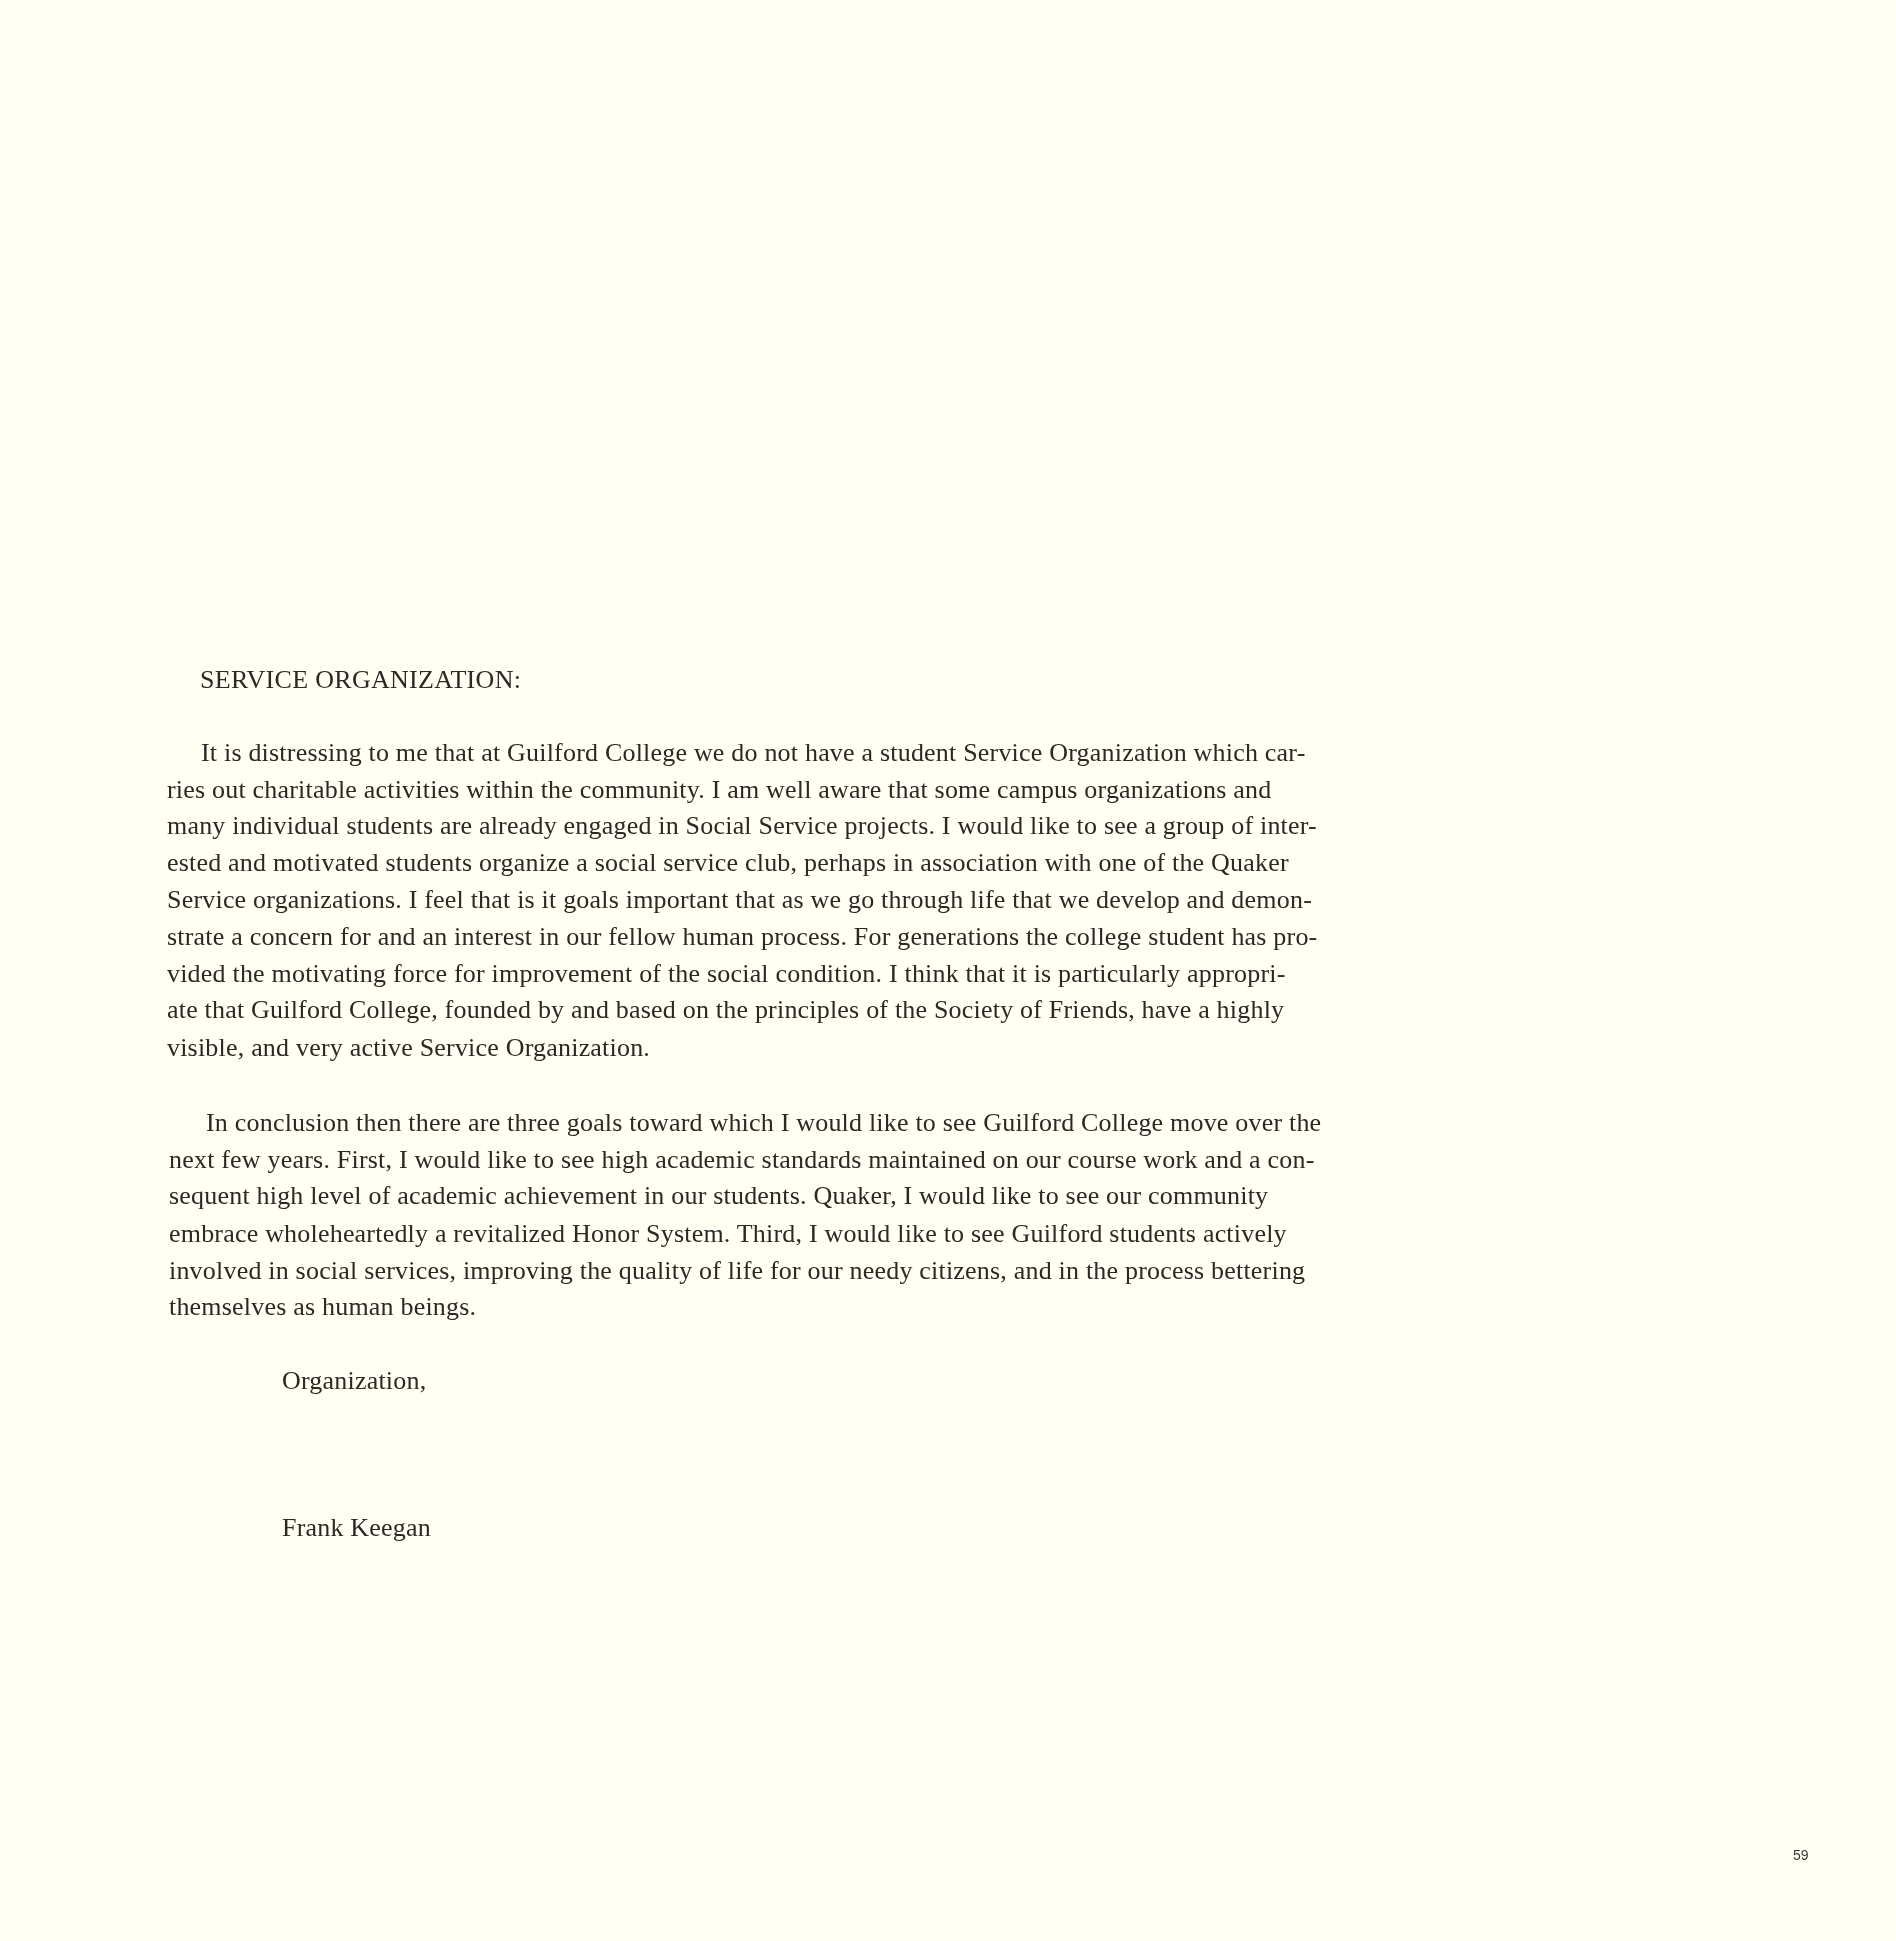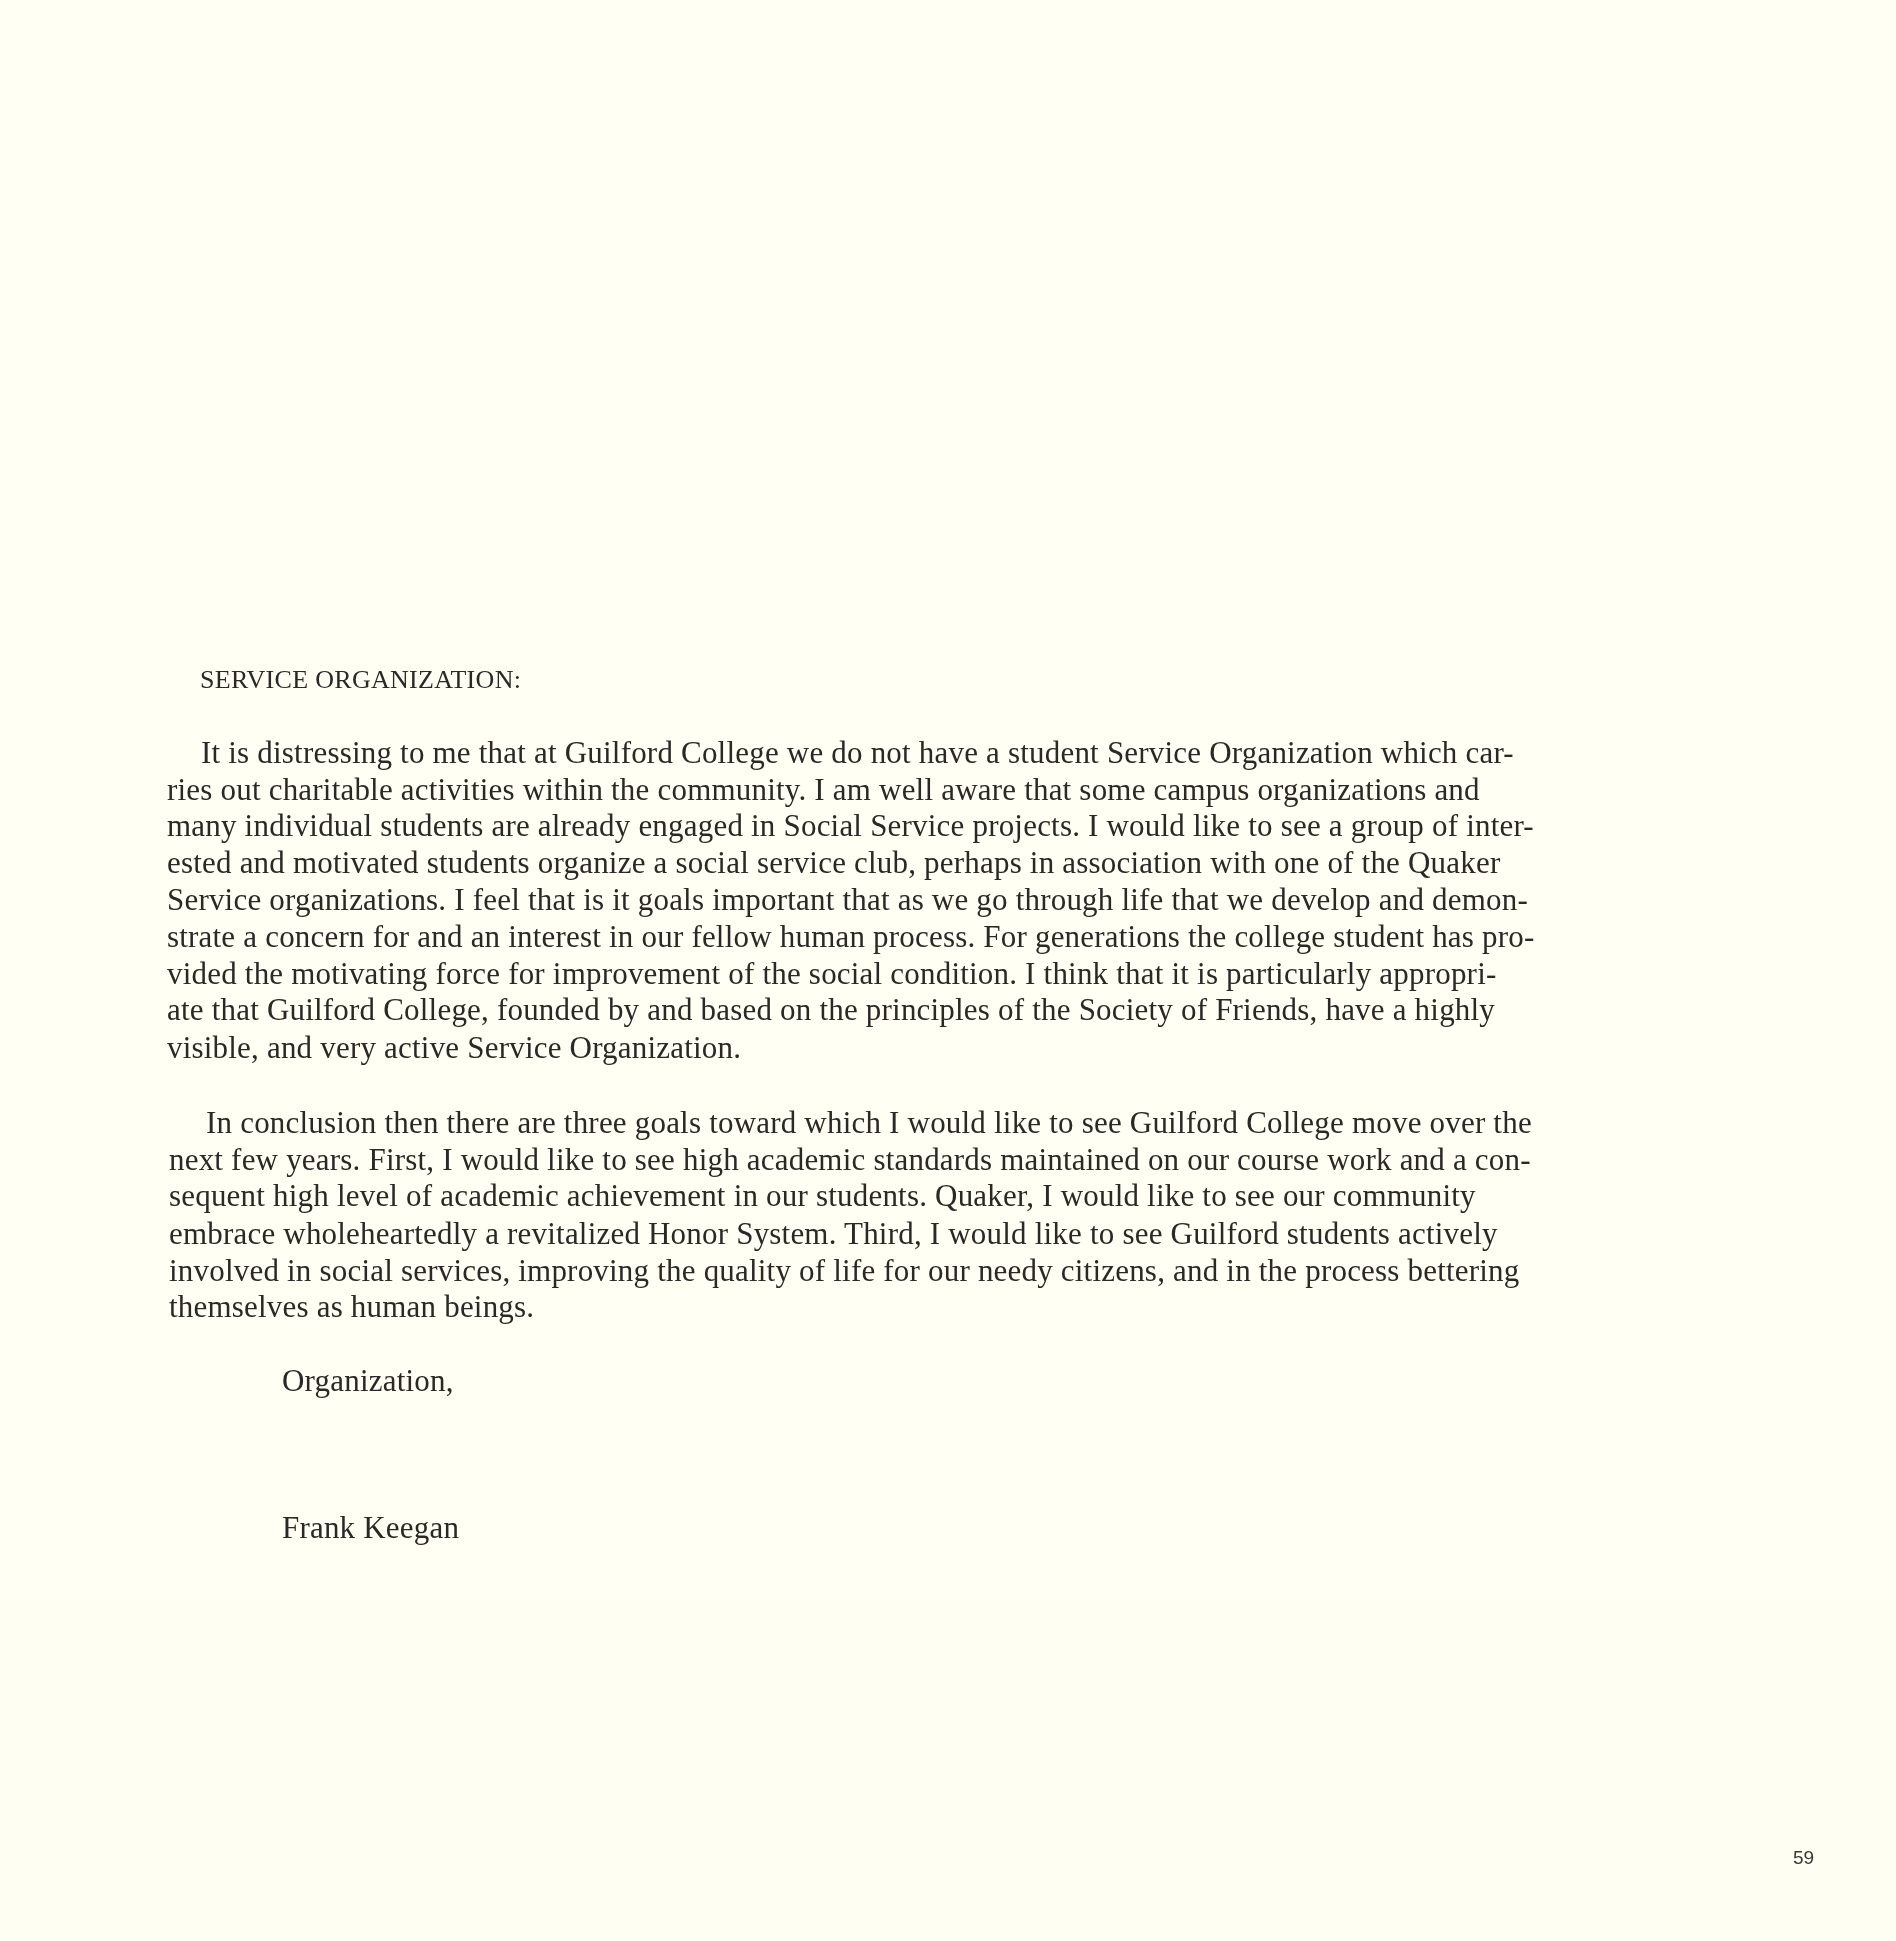--- a/index.html
+++ b/index.html
@@ -1,21 +1,21 @@
 <!DOCTYPE html>
 <html style="font-size:14px"><head>
 <meta charset="utf-8">
 <style>
   html, body { margin:0; padding:0; }
   body { width:1896px; height:1941px; background:#fefef3; position:relative; overflow:hidden;
          font-family:"Liberation Serif", "DejaVu Serif", serif; color:#2b2826; }
   .page { position:absolute; left:0; top:0; width:1896px; height:1600px; background:#fffff4; }
-  .line { position:absolute; white-space:nowrap; font-size:31px; line-height:31px; letter-spacing:0.2px; }
+  .line { position:absolute; white-space:nowrap; font-size:26px; line-height:31px; letter-spacing:0.2px; }
   .heading { position:absolute; left:200px; top:664px; font-size:26px; line-height:31px; letter-spacing:0.3px; white-space:nowrap; }
-  .pnum { position:absolute; left:1793px; top:1847px; font-size:19px; font-family:"Liberation Sans", sans-serif; color:#3a3836; }
+  .pnum { position:absolute; left:1793px; top:1847px; font-size:14px; font-family:"Liberation Sans", sans-serif; color:#3a3836; }
 </style>
 </head>
 <body>
 
 <div class="page">
   <div class="heading">SERVICE ORGANIZATION:</div>
 
   <div>
     <div class="line" style="left:201px;top:737px">It is distressing to me that at Guilford College we do not have a student Service Organization which car-</div>
     <div class="line" style="left:167px;top:774px">ries out charitable activities within the community.  I am well aware that some campus organizations and</div>

